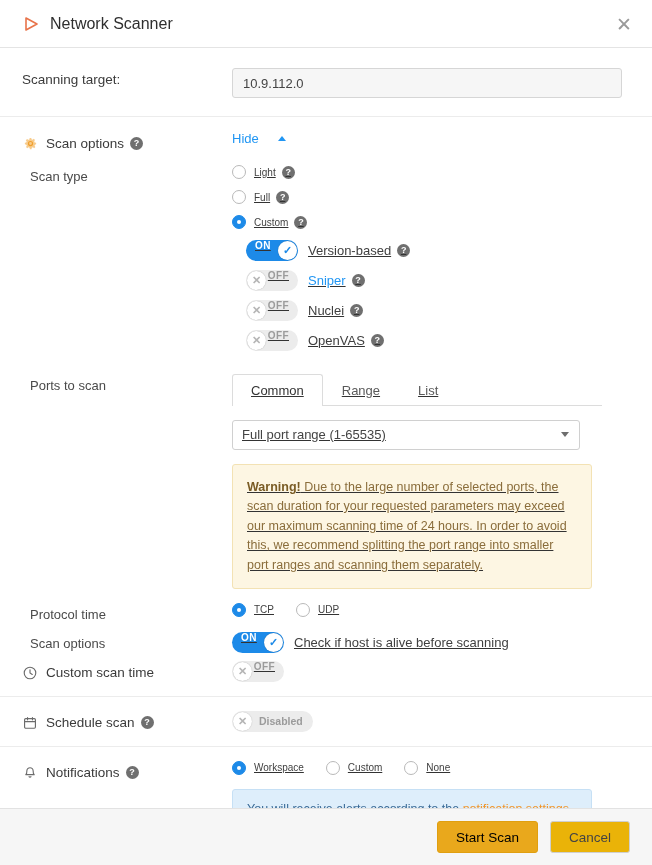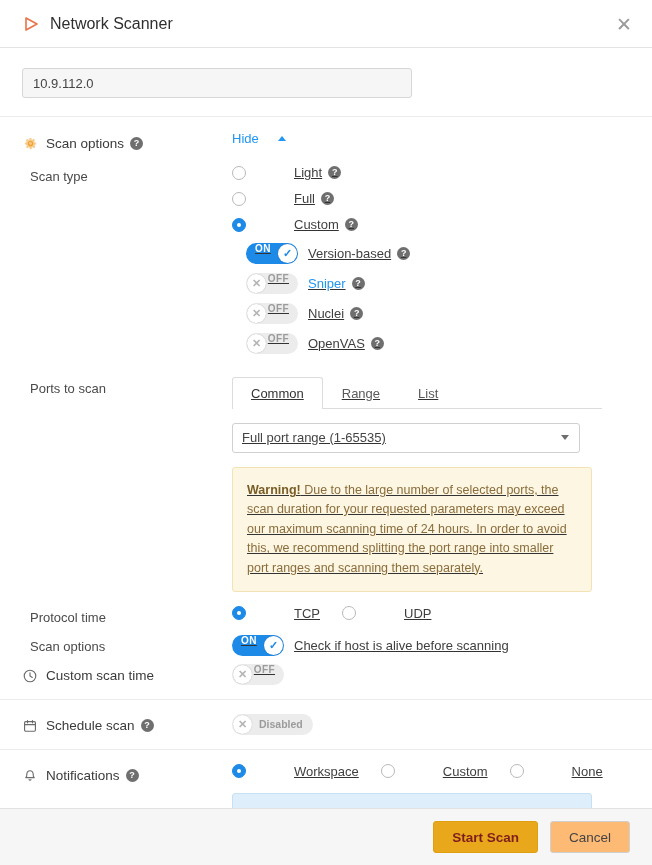--- a/index.html
+++ b/index.html
@@ -162,21 +162,21 @@
     background: #1d8ae8;
   }
   .radio.checked:after {
     content: "";
     position: absolute;
     left: 4px; top: 4px;
     width: 4px; height: 4px;
     border-radius: 50%;
     background: #fff;
   }
-  .radio-label { font-size: 13px; color: #3f3f3f; margin-left: 40px; }
+  .radio-label { font-size: 10px; color: #3f3f3f; }
   
   .toggle-line {
     display: flex;
     align-items: center;
     margin-bottom: 9px;
   }
   .toggle {
     width: 52px; height: 21px;
     border-radius: 11px;
     display: flex;
@@ -324,22 +324,22 @@
   }
   .btn {
     height: 32px;
     border-radius: 3px;
     font-size: 13.5px;
     padding: 0 18px;
     cursor: pointer;
     border: 1px solid transparent;
     font-family: "Liberation Sans", sans-serif;
   }
-  .btn-primary { background: #e9a81c; color: #7f1d1d; font-weight: bold; border-color: #e09f10; }
-  .btn-default { background: #fdba74; color: #444; border-color: #cfcfcf; }
+  .btn-primary { background: #e9a81c; color: #000000; font-weight: normal; border-color: #e09f10; }
+  .btn-default { background: #eab308; color: #444; border-color: #cfcfcf; }
   .blk { padding-bottom: 14px; }
   .pt14 { padding-top: 14px; }
 </style>
 </head>
 <body>
 
 <div class="window">
 
   <div class="titlebar">
     <span class="play-icon">
@@ -348,20 +348,23 @@
       </svg>
     </span>
     <span class="title">Network Scanner</span>
     <span class="close-btn">✕</span>
   </div>
 
   <div class="body">
     <div class="content">
 
       <div class="row target-row section-sep">
+        <div class="lbl-col">
+          <div class="section-label">Scanning target:</div>
+        </div>
         <div class="fld-col">
           <input class="text-input" type="text" value="10.9.112.0" style="">
         </div>
       </div>
 
       <div class="row pt14 blk">
         <div class="lbl-col">
           <div class="section-label">
             <span class="sicon">
               <svg width="15" height="15" viewBox="0 0 16 16">

